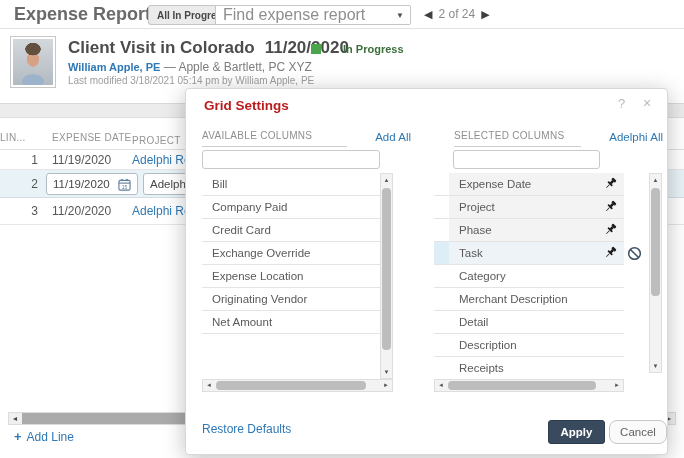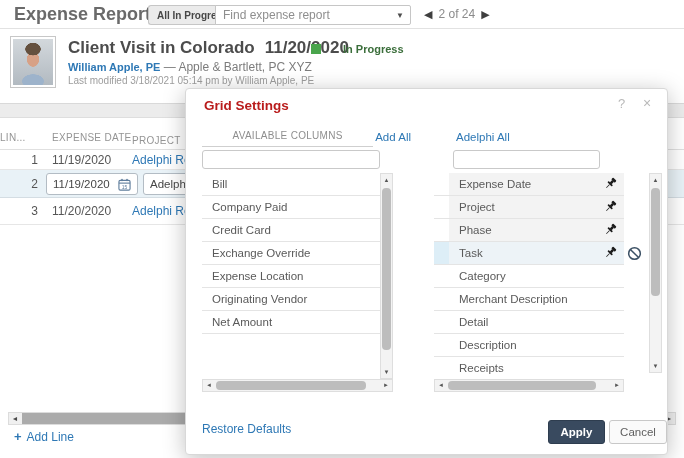--- a/index.html
+++ b/index.html
@@ -7,21 +7,21 @@
   #app {
     position:relative; width:684px; height:458px; overflow:hidden;
     font-family:"Liberation Sans", sans-serif; background:#fff; color:#555;
   }
   
   .topbar { position:absolute; left:0; top:0; width:684px; height:29px; background:#fff; border-bottom:1px solid #e2e2e2; }
   .app-title { position:absolute; left:14px; top:4px; font-size:18px; font-weight:600; color:#6a6a6a; }
   .filter-btn { position:absolute; left:148px; top:5px; height:20px; padding:0 8px; background:#ebebeb; border:1px solid #c6c6c6; border-right:none; border-radius:3px 0 0 3px; font-size:10px; font-weight:bold; color:#474747; display:flex; align-items:center; gap:5px; cursor:pointer; }
   .filter-btn .caret { font-size:7px; color:#6d8093; }
   .find-wrap { position:absolute; left:215px; top:5px; width:196px; height:20px; }
-  .find-wrap input { width:100%; height:100%; border:1px solid #c6c6c6; border-radius:0 2px 2px 0; padding:0 18px 0 7px; font-size:12px; color:#555; font-family:inherit; }
+  .find-wrap input { width:100%; height:100%; border:1px solid #c6c6c6; border-radius:0 2px 2px 0; padding:0 18px 0 7px; font-size:16px; color:#555; font-family:inherit; }
   .find-wrap input::placeholder { color:#8e8e8e; }
   .find-caret { position:absolute; right:7px; top:6px; font-size:8px; color:#4d4d4d; }
   .pager { position:absolute; left:424px; top:7px; font-size:12px; color:#8b8b8b; display:flex; align-items:center; gap:6px; }
   .pager .arrow { color:#3f3f3f; font-size:11px; cursor:pointer; }
   
   .avatar { position:absolute; left:10px; top:36px; width:46px; height:52px; background:#fff; border:1px solid #c7c7c7; padding:2px; }
   .avatar .photo { width:100%; height:100%;
     background:
       radial-gradient(ellipse 11px 9px at 50% 22%, #64503e 68%, rgba(100,80,62,0) 72%),
       radial-gradient(ellipse 9px 11px at 50% 44%, #d7a186 66%, rgba(215,161,134,0) 70%),
@@ -59,25 +59,25 @@
   .page-hscroll .ar { position:absolute; top:0; width:12px; height:11px; font-size:7px; color:#4a4a4a; text-align:center; line-height:11px; cursor:pointer; }
   .page-hscroll .arl { left:0; } .page-hscroll .arr { right:0; }
   .page-hscroll .thumb { position:absolute; left:13px; top:0; width:268px; height:11px; background:#ababab; cursor:pointer; }
   .add-line { position:absolute; left:14px; top:429px; font-size:12px; color:#2e78b5; cursor:pointer; display:flex; align-items:center; gap:5px; }
   .add-line .plus { font-size:13px; font-weight:bold; }
   
   .modal { position:absolute; left:185px; top:88px; width:483px; height:367px; background:#fff; border:1px solid #d8d8d8; border-radius:4px; box-shadow:0 4px 22px rgba(0,0,0,.25); z-index:10; }
   .m-title { position:absolute; left:18px; top:9px; font-size:13.5px; font-weight:bold; color:#b91c1c; }
   .m-help { position:absolute; left:432px; top:7px; font-size:13px; color:#b9b9b9; cursor:pointer; }
   .m-close { position:absolute; left:457px; top:6px; font-size:14px; color:#b9b9b9; cursor:pointer; }
-  .col-head { position:absolute; top:36px; height:22px; display:flex; align-items:flex-end;text-align:center; }
+  .col-head { position:absolute; top:36px; height:22px; display:flex; align-items:flex-end; }
   .col-head.lft { left:16px; width:209px; }
   .col-head.rgt { left:268px; width:209px; }
   .col-head .lbl { flex:1; font-size:10px; color:#8e8e8e; letter-spacing:.3px; border-bottom:1px solid #cfcfcf; padding-bottom:5px; }
-  .col-head .lnk { margin-left:2px; padding-bottom:4px; font-size:11.5px; color:#2e78b5; cursor:pointer; white-space:nowrap; }
+  .col-head .lnk { margin-left:28px; padding-bottom:4px; font-size:11.5px; color:#2e78b5; cursor:pointer; white-space:nowrap; }
   .m-search { position:absolute; top:61px; height:19px; border:1px solid #c9c9c9; border-radius:3px; background:#fff; font-size:11px; color:#555; font-family:inherit; padding:0 6px; }
   .srch-l { left:16px; width:178px; }
   .srch-r { left:267px; width:147px; }
   
   .alist { position:absolute; left:16px; top:84px; width:178px; height:206px; overflow:hidden; }
   .arow { height:23px; line-height:22px; border-bottom:1px solid #e4e4e4; font-size:11.5px; color:#5a5a5a; padding-left:10px; cursor:pointer; }
   
   .slist { position:absolute; left:248px; top:84px; width:190px; height:206px; overflow:hidden; }
   .srow { display:flex; height:23px; border-bottom:1px solid #e4e4e4; cursor:pointer; }
   .srow .gutter { width:15px; }
@@ -100,21 +100,21 @@
   .hs-r { left:248px; top:290px; width:190px; }
   .hscroll .ar { position:absolute; top:0; width:12px; height:11px; font-size:6px; color:#555; text-align:center; line-height:11px; cursor:pointer; }
   .hscroll .arl { left:0; } .hscroll .arr { right:0; }
   .hscroll .thumb { position:absolute; top:1px; height:9px; background:#bdbdbd; border-radius:4px; cursor:pointer; }
   .hs-l .thumb { left:13px; width:150px; }
   .hs-r .thumb { left:13px; width:148px; }
   .nodrop { position:absolute; left:441px; top:157px; }
   
   .restore { position:absolute; left:16px; top:333px; font-size:12px; color:#2e78b5; cursor:pointer; }
   .btn-apply { position:absolute; left:362px; top:331px; width:57px; height:24px; background:#394a5f; color:#fff; border:1px solid #2e3d4f; border-radius:3px; font-size:11.5px; font-weight:bold; font-family:inherit; cursor:pointer; }
-  .btn-cancel { position:absolute; left:423px; top:331px; width:58px; height:24px; background:#fafafa; color:#5f5f5f; border:1px solid #c8c8c8; border-radius:3px; font-size:11.5px; font-family:inherit; cursor:pointer; }
+  .btn-cancel { position:absolute; left:423px; top:331px; width:58px; height:24px; background:#fafafa; color:#5f5f5f; border:1px solid #c8c8c8; border-radius:8px; font-size:11.5px; font-family:inherit; cursor:pointer; }
 </style>
 </head>
 <body>
 
 <div id="app">
 
   <div class="topbar">
     <div class="app-title">Expense Report</div>
     <div class="filter-btn">
       <span>All In Progress</span>
@@ -192,20 +192,21 @@
   <div class="modal">
     <div class="m-title">Grid Settings</div>
     <span class="m-help">?</span>
     <span class="m-close">×</span>
 
     <div class="col-head lft">
       <span class="lbl">AVAILABLE COLUMNS</span>
       <span class="lnk">Add All</span>
     </div>
     <div class="col-head rgt">
+      <span class="lbl">SELECTED COLUMNS</span>
       <span class="lnk">Adelphi All</span>
     </div>
 
     <input class="m-search srch-l" value="" style="">
     <input class="m-search srch-r" value="" style="">
 
     <div class="alist">
       <div class="arow">Bill</div>
       <div class="arow">Company Paid</div>
       <div class="arow">Credit Card</div>

